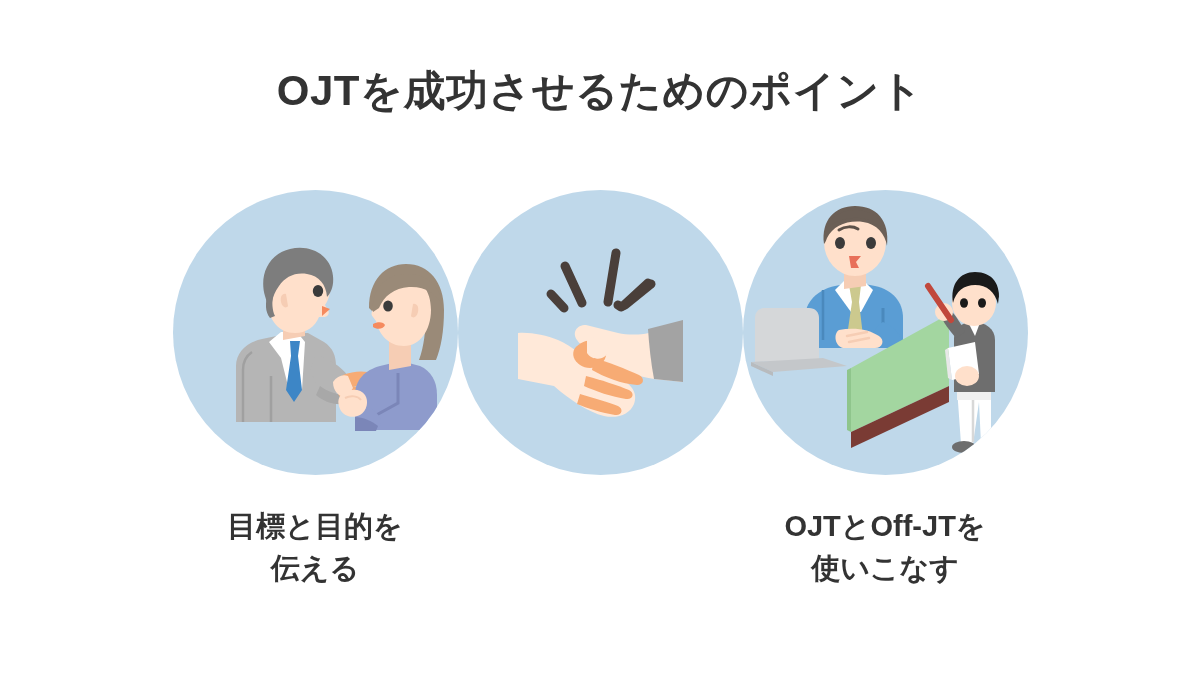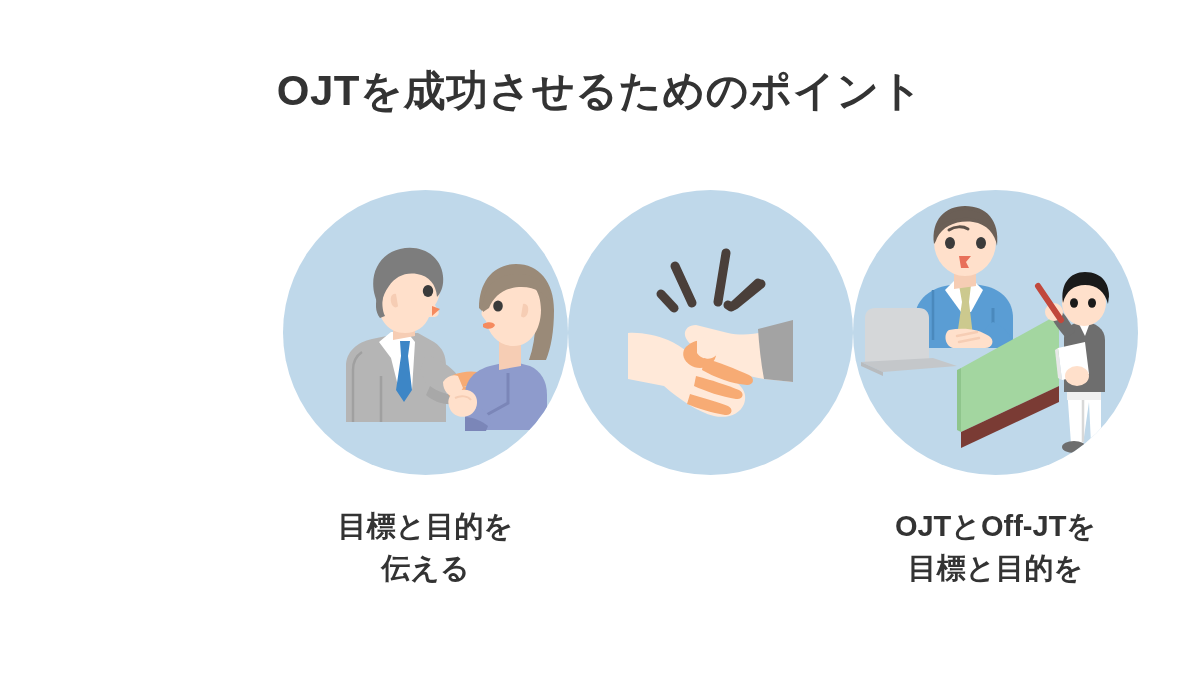--- a/index.html
+++ b/index.html
@@ -32,21 +32,21 @@
     letter-spacing: 0.5px;
     line-height: 1.2;
     white-space: nowrap;
   }
   .cards {
     position: absolute;
     top: 190px;
     left: 0;
     width: 1200px;
     display: flex;
-    justify-content: flex-end;
+    justify-content: center;
     padding: 0 62px;
     box-sizing: border-box;
   }
   .card {
     width: 285px;
     display: flex;
     flex-direction: column;
     align-items: center;
   }
   .circle {
@@ -269,17 +269,17 @@
 
           <line x1="185" y1="96" x2="208" y2="130" stroke="#c1483c" stroke-width="6" stroke-linecap="round"></line>
 
           <path d="M205 158 L232 152 L236 184 L209 190 Z" fill="#ffffff"></path>
           <path d="M205 158 L209 190 L205 188 L202 160 Z" fill="#e8e8e8"></path>
 
           <ellipse cx="224" cy="186" rx="12" ry="10" fill="#ffe0cb"></ellipse>
         </svg>
       </div>
       <div class="caption">OJTとOff-JTを
-目標と目的を</div>
+使いこなす</div>
     </div>
 
   </div>
 </div>
 
 </body></html>

